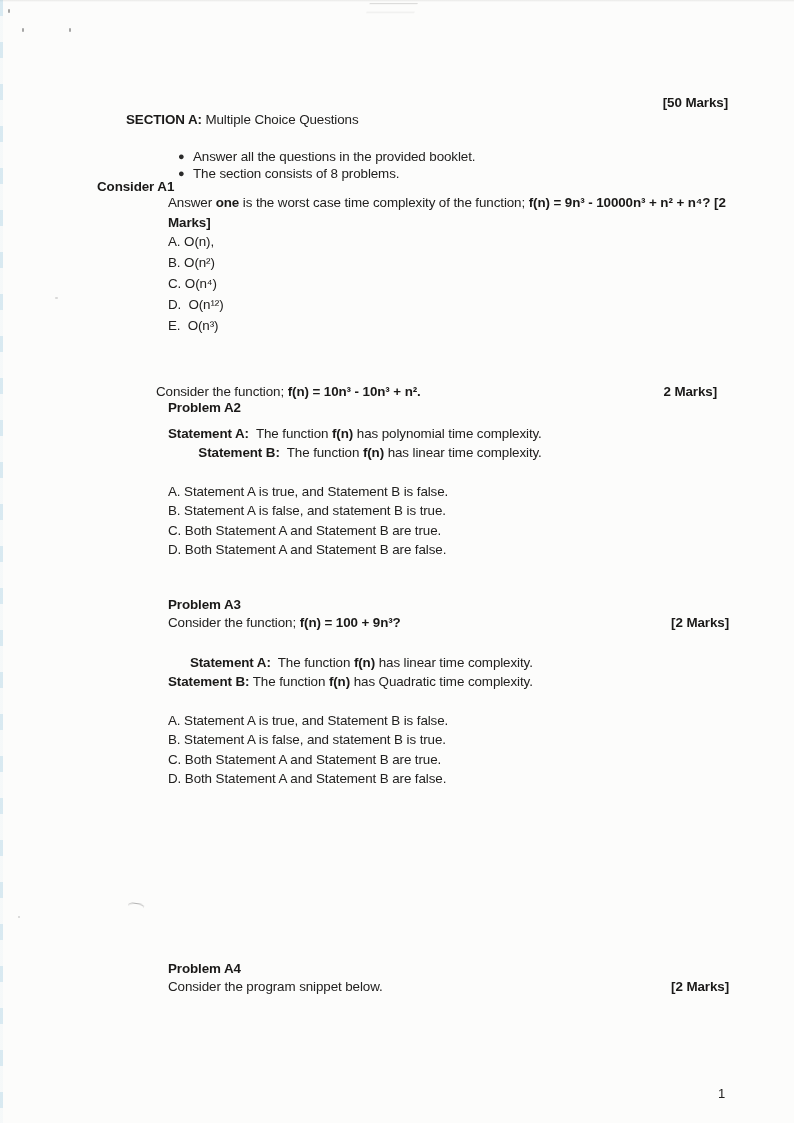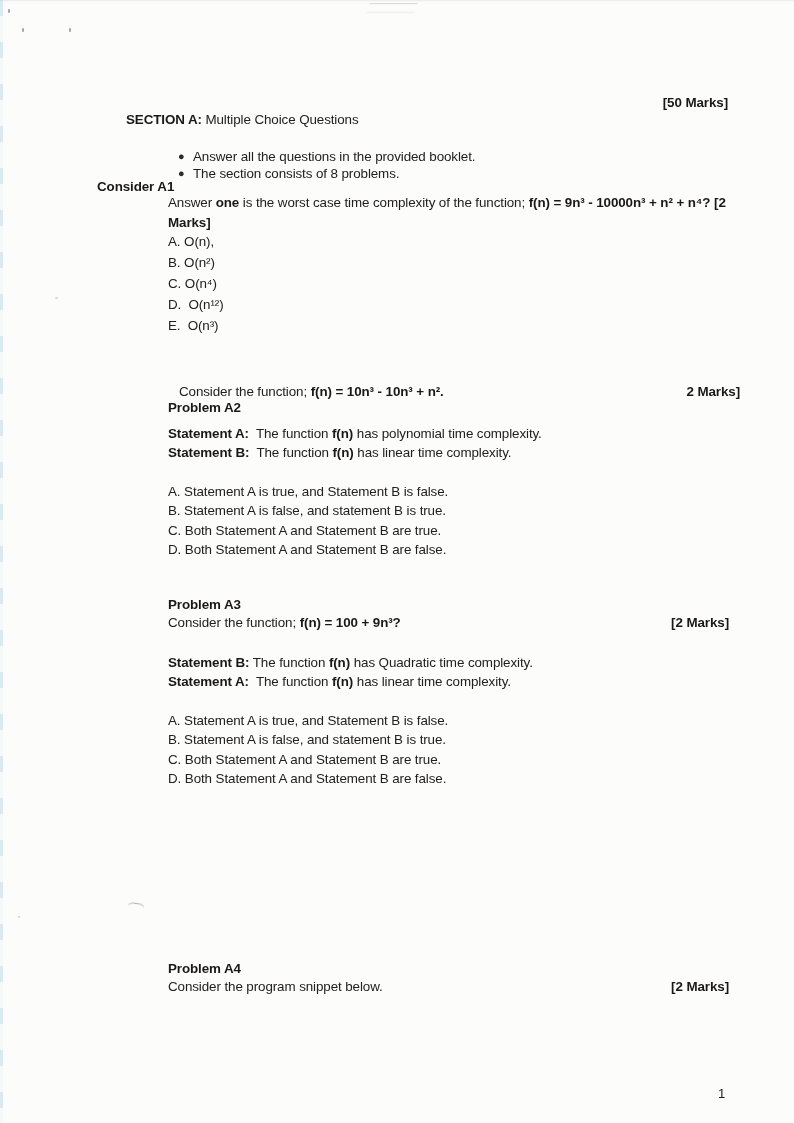--- a/index.html
+++ b/index.html
@@ -24,21 +24,21 @@
   .abs { position: absolute; }
   .t { white-space: pre-wrap; }
   .b { font-weight: 700; color: #1a1918; }
   .row { display: flex; justify-content: space-between; align-items: flex-start; }
   .bullets { margin-top: 3px; padding-left: 81px; }
   .bullet-row { display: flex; line-height: 17.2px; }
   .bullet-dot { width: 15px; font-size: 11px; line-height: 17.2px; color: #2a2a2a; }
   .q-line { line-height: 20px; }
   .opts-21 .opt { line-height: 21px; }
   .opts-19 .opt { line-height: 19.4px; }
-  .stmts .stmt { line-height: 19.4px; }
+  .stmts .stmt { line-height: 19.4px; text-align: right; }
   .title-line { line-height: 17px; }
 
   
   .edge-line {
     left: 0; top: 0; width: 3px; height: 1123px;
     background: repeating-linear-gradient(
       180deg,
       rgba(125,185,215,0.28) 0px, rgba(125,185,215,0.28) 16px,
       rgba(125,185,215,0.05) 16px, rgba(125,185,215,0.05) 42px);
     pointer-events: none;
@@ -102,43 +102,43 @@
   </div>
   <div class="abs opts-21" style="left:168px; top:231px;">
     <div class="t opt">A. O(n),</div>
     <div class="t opt">B. O(n²)</div>
     <div class="t opt">C. O(n⁴)</div>
     <div class="t opt">D.  O(n¹²)</div>
     <div class="t opt">E.  O(n³)</div>
   </div>
 
   <div class="abs t b title-line" style="left:168px; top:363px;margin-top:36px;">Problem A2</div>
-  <div class="abs row" style="left:179px; top:384px; width:561px;">
+  <div class="abs row" style="left:156px; top:384px; width:561px;">
     <div class="t"><span>Consider the function; </span><span class="b">f(n) = 10n³ - 10n³ + n².</span></div>
     <div class="t b">2 Marks]</div>
   </div>
   <div class="abs stmts" style="left:168px; top:424px;">
     <div class="t stmt"><span class="b">Statement A:</span><span>  The function </span><span class="b">f(n)</span><span> has polynomial time complexity.</span></div>
     <div class="t stmt"><span class="b">Statement B:</span><span>  The function </span><span class="b">f(n)</span><span> has linear time complexity.</span></div>
   </div>
   <div class="abs opts-19" style="left:168px; top:482px;">
     <div class="t opt">A. Statement A is true, and Statement B is false.</div>
     <div class="t opt">B. Statement A is false, and statement B is true.</div>
     <div class="t opt">C. Both Statement A and Statement B are true.</div>
     <div class="t opt">D. Both Statement A and Statement B are false.</div>
   </div>
 
   <div class="abs t b title-line" style="left:168px; top:596px;">Problem A3</div>
   <div class="abs row" style="left:168px; top:615px; width:561px;">
     <div class="t"><span>Consider the function; </span><span class="b">f(n) = 100 + 9n³?</span></div>
     <div class="t b">[2 Marks]</div>
   </div>
   <div class="abs stmts" style="left:168px; top:653px;">
+    <div class="t stmt"><span class="b">Statement A:</span><span>  The function </span><span class="b">f(n)</span><span> has linear time complexity.</span></div>
     <div class="t stmt"><span class="b">Statement B:</span><span> The function </span><span class="b">f(n)</span><span> has Quadratic time complexity.</span></div>
-    <div class="t stmt"><span class="b">Statement A:</span><span>  The function </span><span class="b">f(n)</span><span> has linear time complexity.</span></div>
   </div>
   <div class="abs opts-19" style="left:168px; top:711px;">
     <div class="t opt">A. Statement A is true, and Statement B is false.</div>
     <div class="t opt">B. Statement A is false, and statement B is true.</div>
     <div class="t opt">C. Both Statement A and Statement B are true.</div>
     <div class="t opt">D. Both Statement A and Statement B are false.</div>
   </div>
 
   <div class="abs t b title-line" style="left:168px; top:960px;">Problem A4</div>
   <div class="abs row" style="left:168px; top:979px; width:561px;">

